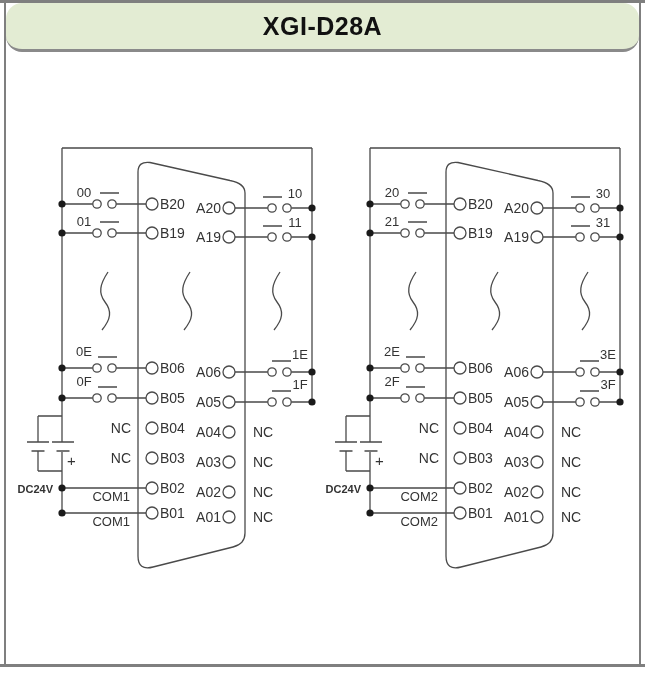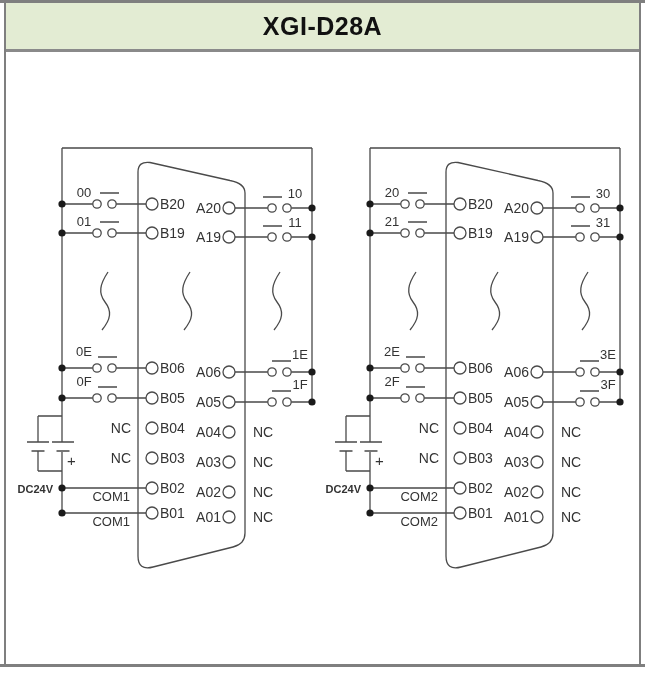--- a/index.html
+++ b/index.html
@@ -4,21 +4,21 @@
 <style>
   html,body{margin:0;padding:0;background:#fff;}
   body{width:645px;height:673px;position:relative;overflow:hidden;
        font-family:"Liberation Sans", sans-serif;}
   .frame-top{position:absolute;left:0;top:0;width:645px;height:3px;background:#7f7f7f;}
   .frame-bottom{position:absolute;left:0;top:664px;width:645px;height:3px;background:#7f7f7f;}
   .frame-left{position:absolute;left:4px;top:0;width:2px;height:667px;background:#7f7f7f;}
   .frame-right{position:absolute;left:639px;top:0;width:2px;height:667px;background:#7f7f7f;}
   .titlebar{position:absolute;left:6px;top:3px;width:633px;height:46px;
             background:#e3ecd3;border-bottom:3px solid #8a8a8a;
-            display:flex;align-items:center;justify-content:center;}
+            display:flex;align-items:center;justify-content:center;border-radius:16px;}
   .titlebar .title{font-size:25px;font-weight:bold;color:#111;letter-spacing:0.5px;}
   svg.diagram{position:absolute;left:0;top:0;}
   text{fill:#333;font-family:"Liberation Sans", sans-serif;}
   .lbl{font-size:13px;}
   .term{font-size:14px;}
   .nc{font-size:14px;}
   .com{font-size:13px;}
   .pw{font-size:11px;font-weight:bold;}
   .plus{font-size:15px;}
 </style>

